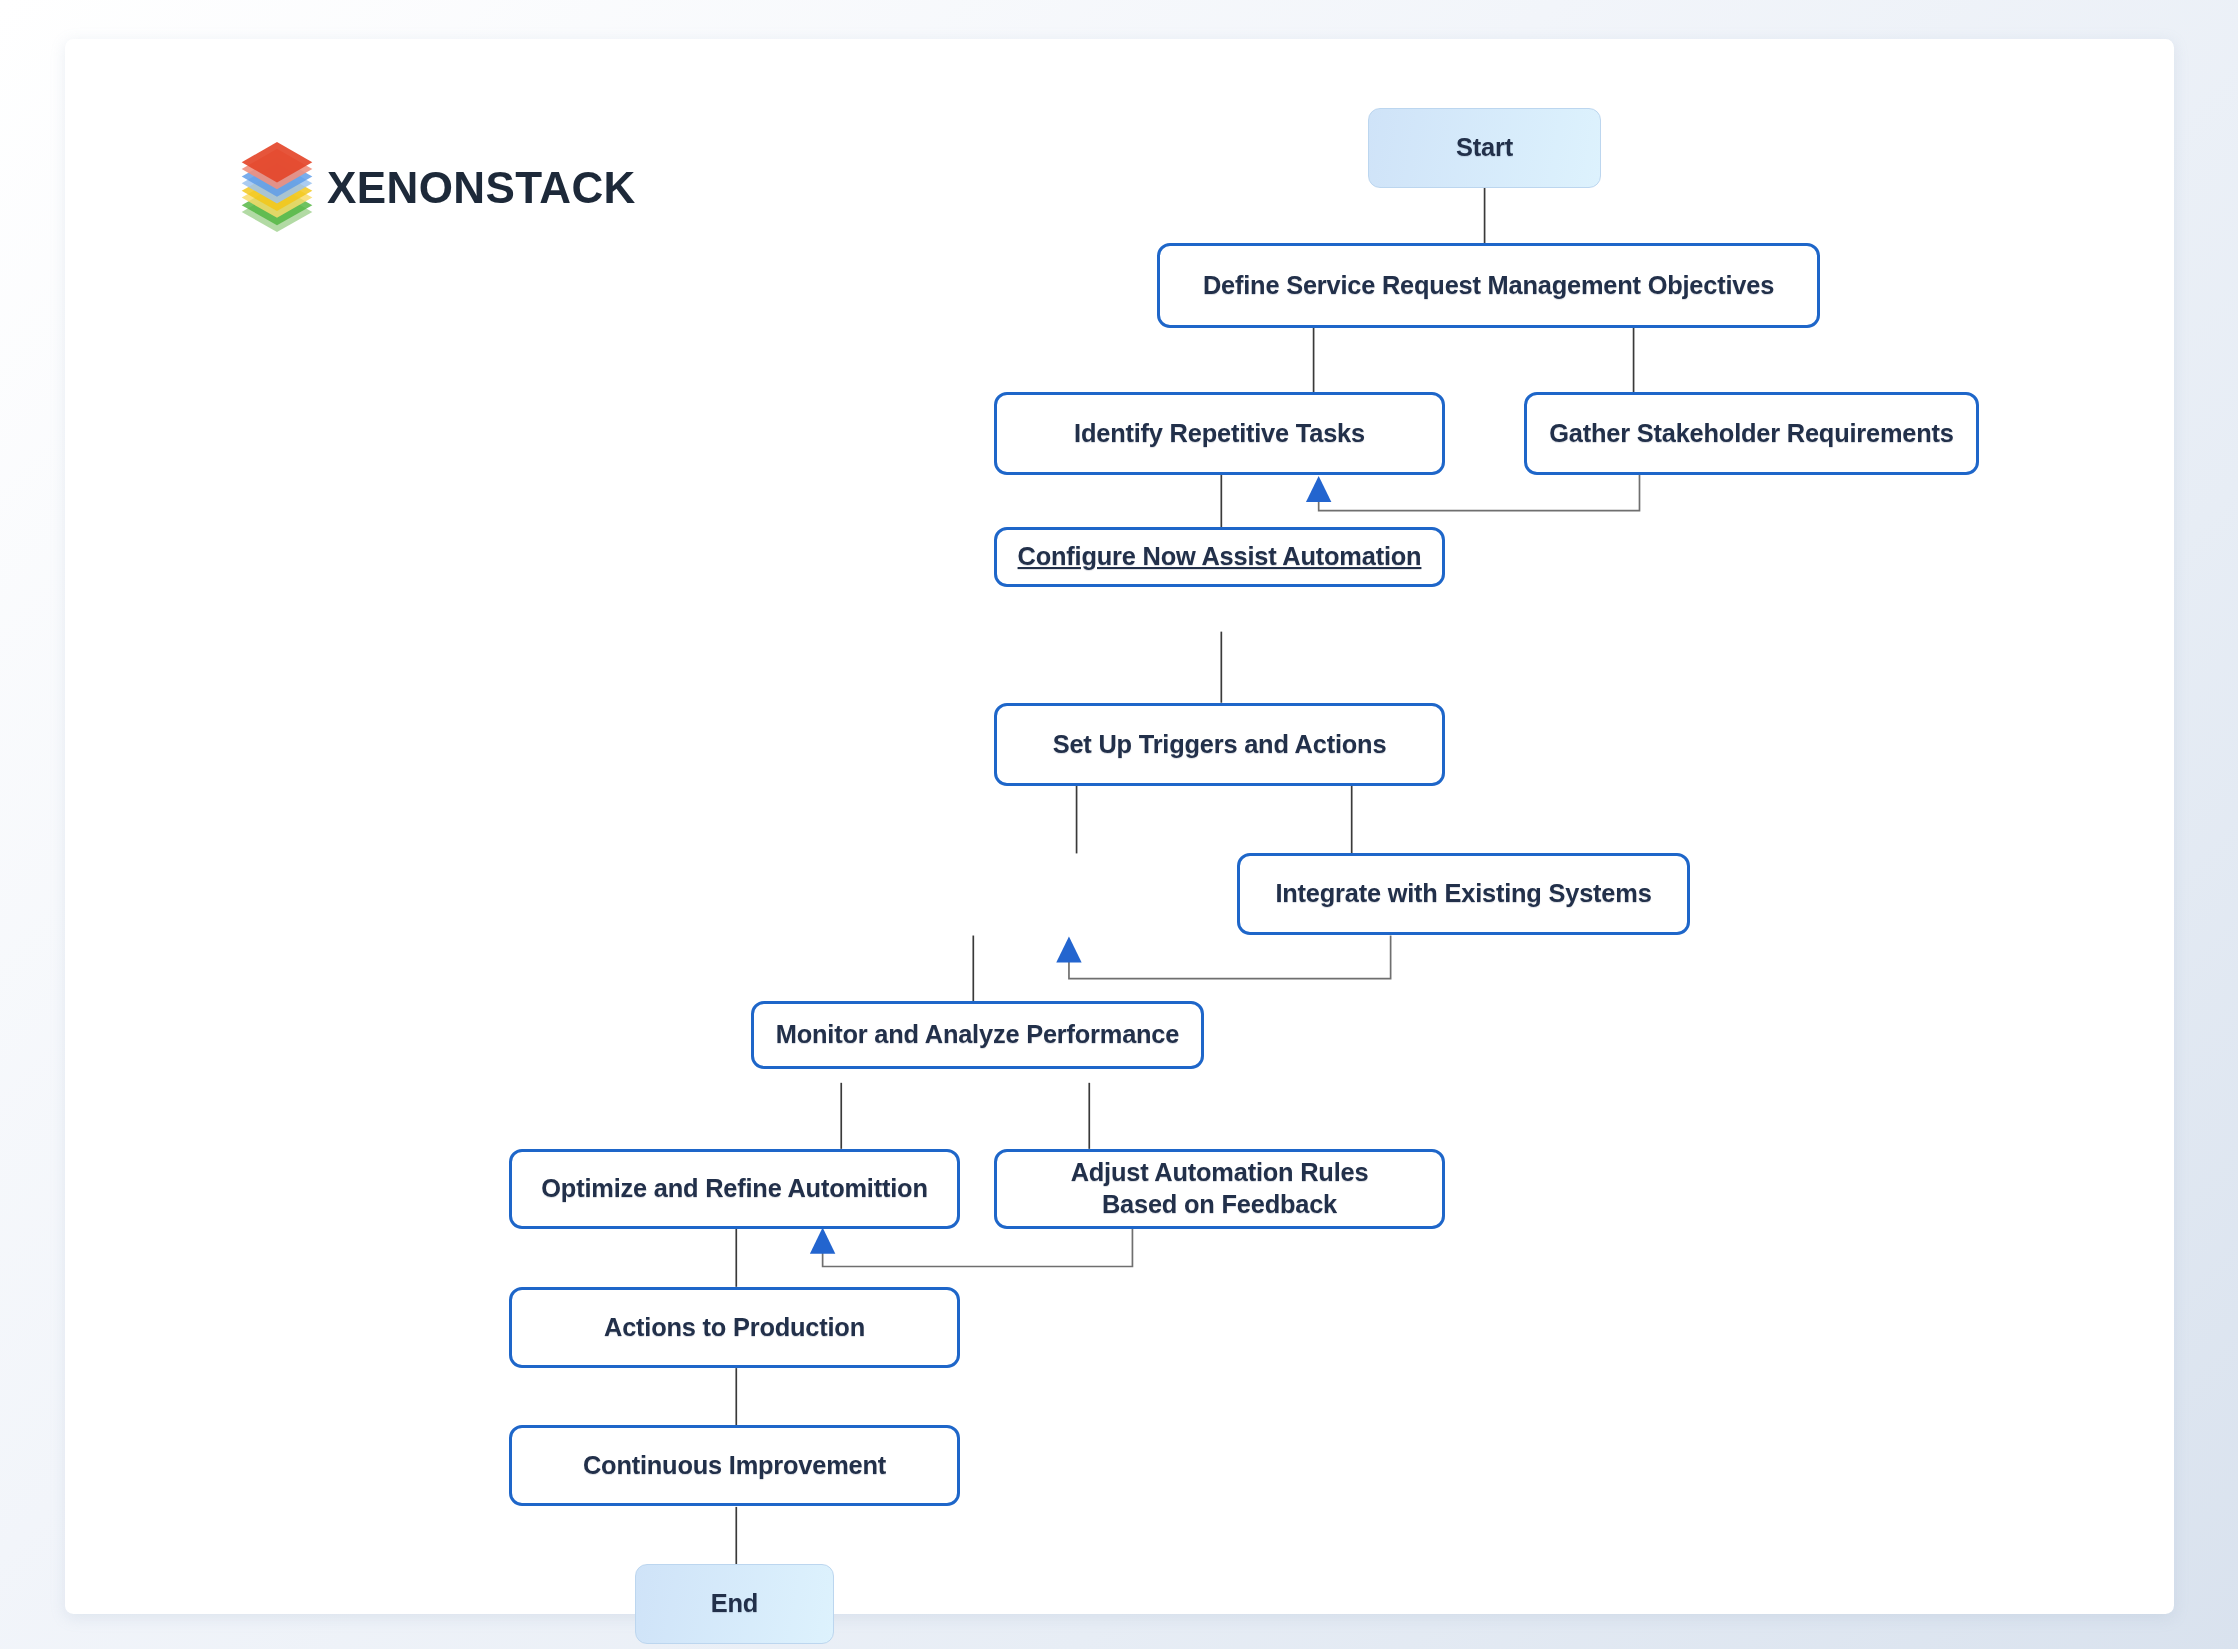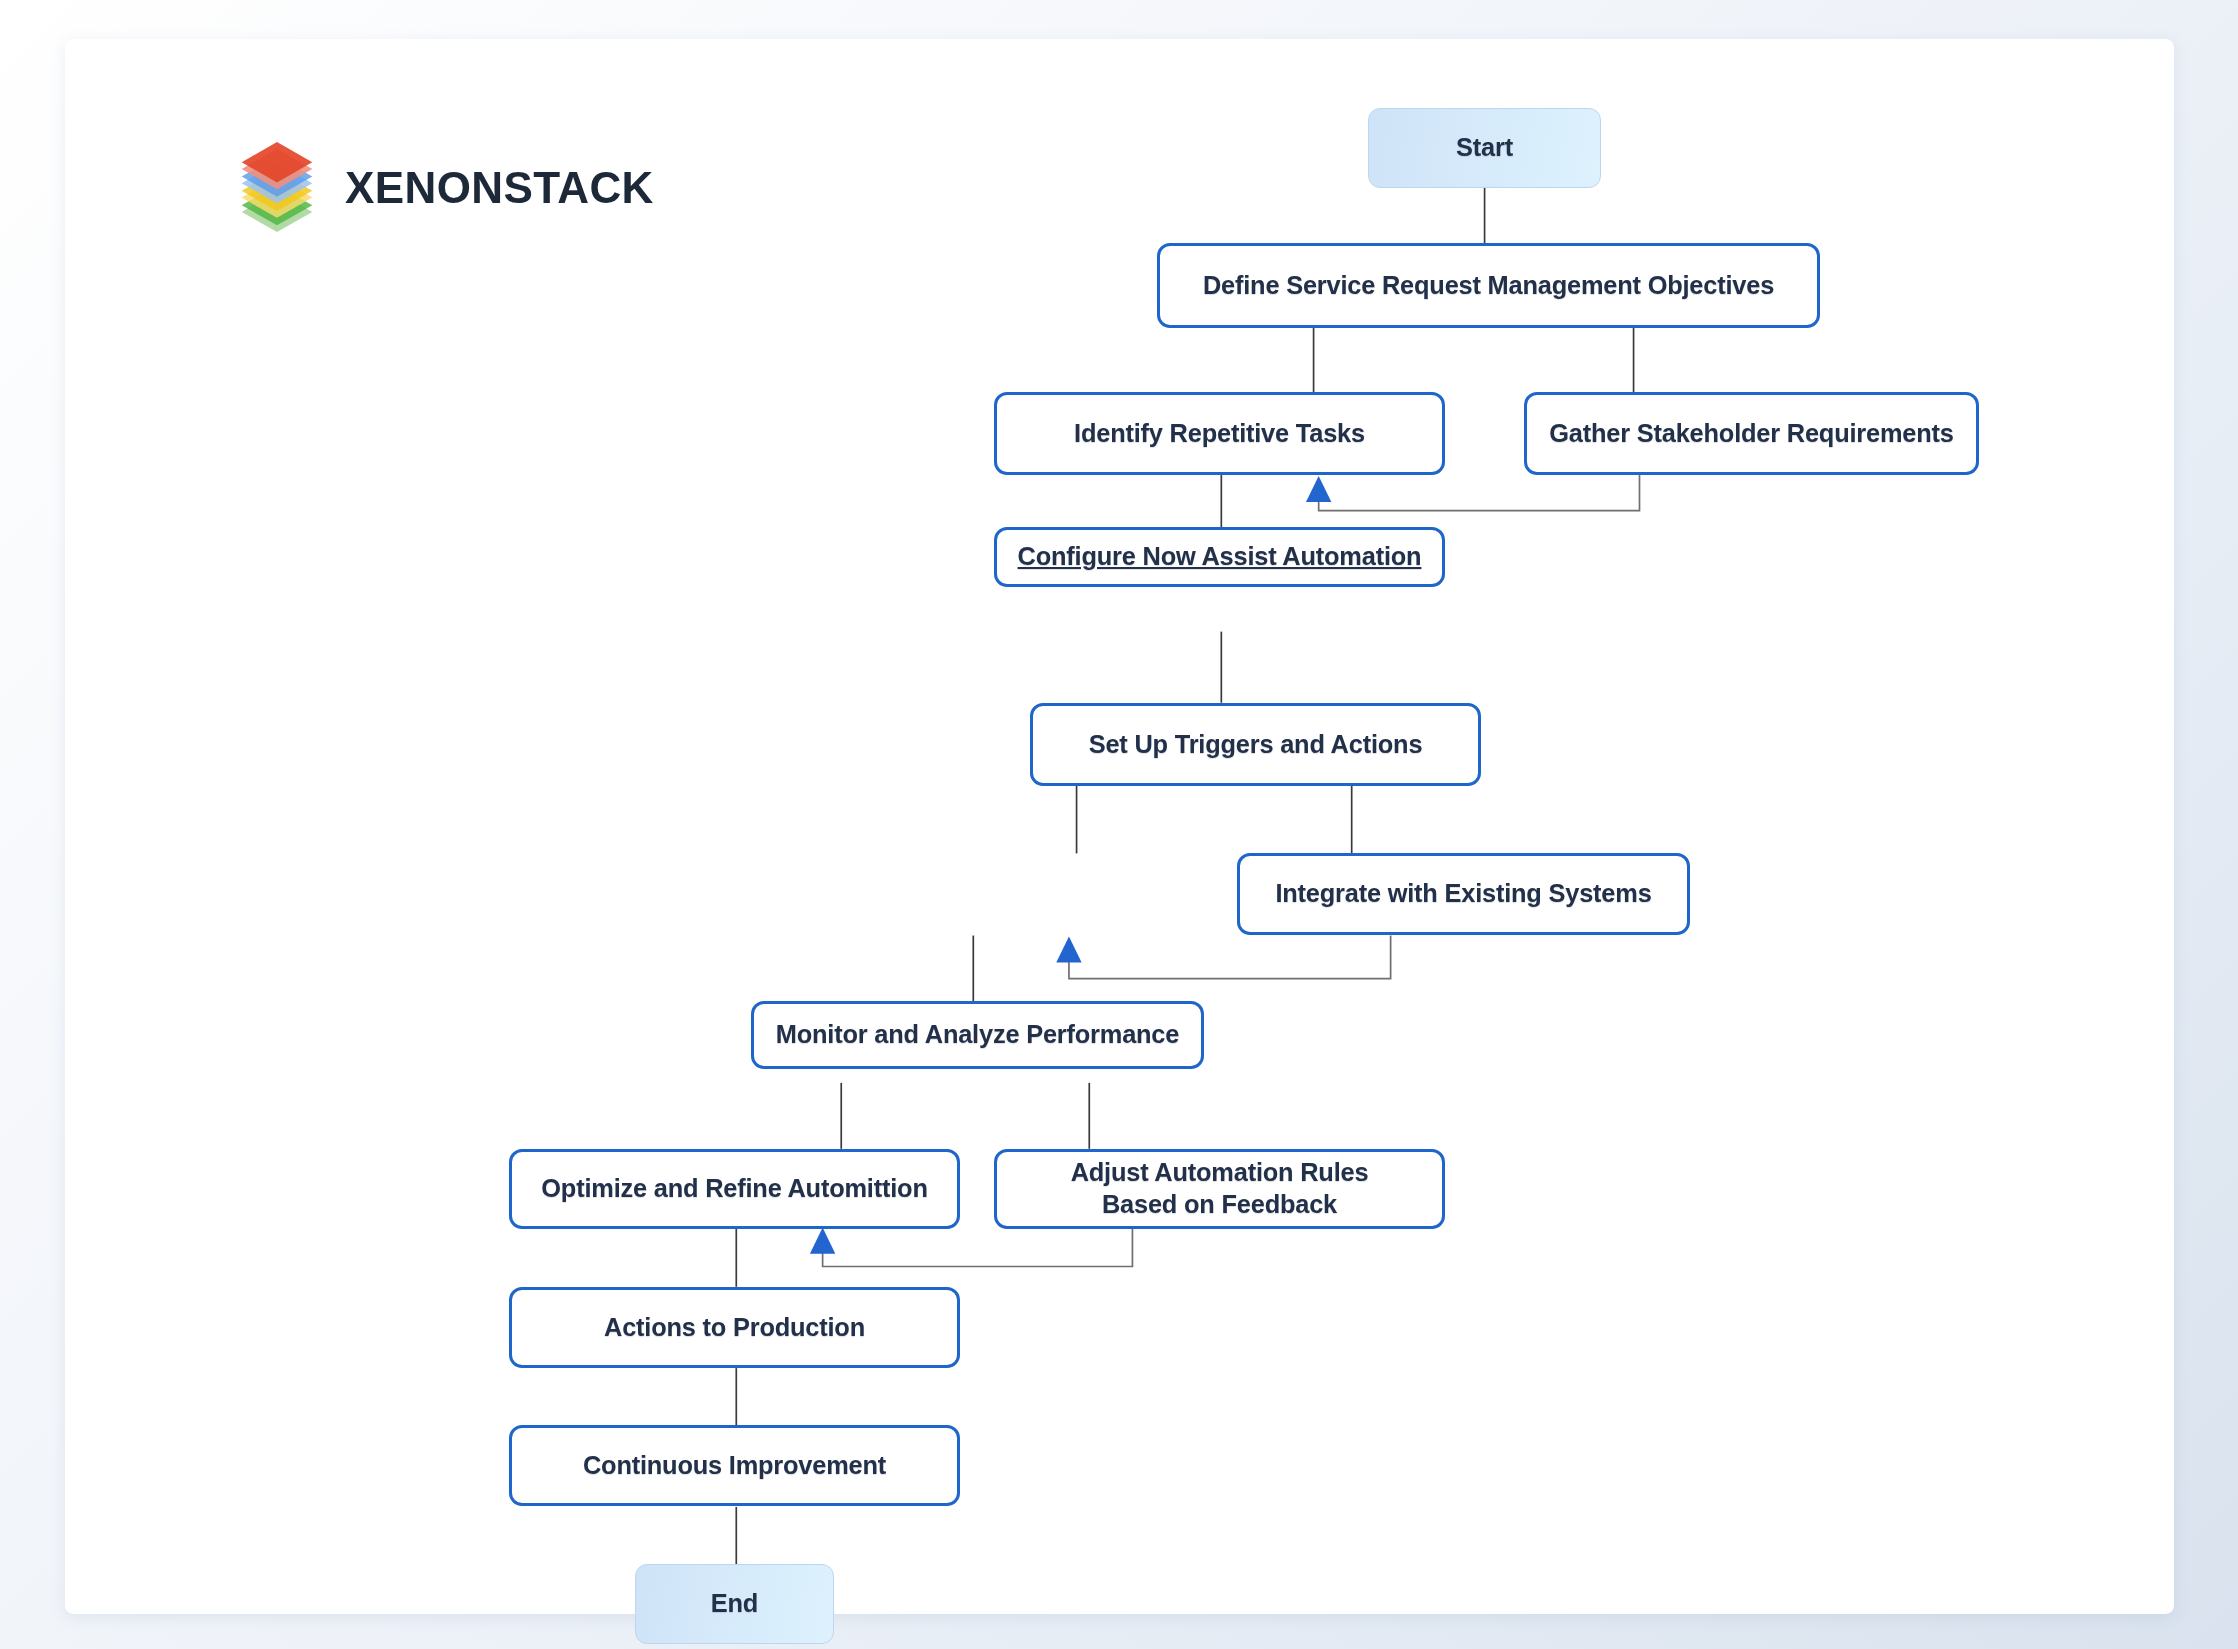--- a/index.html
+++ b/index.html
@@ -12,21 +12,21 @@
     position:relative; width:2239px; height:1650px;
     background:linear-gradient(135deg,#ffffff 0%,#f2f5fa 40%,#e7edf5 70%,#d9e2ee 100%);
   }
   .card {
     position:absolute; left:65px; top:39px; width:2109px; height:1575px;
     background:#ffffff; border-radius:8.5px;
     box-shadow:0 3.4px 15.2px rgba(140,160,190,0.18);
   }
   .logo {
     position:absolute; left:175px; top:102px; height:93px;
-    display:flex; align-items:center; gap:31px;
+    display:flex; align-items:center; gap:13px;
   }
   .logo-text {
     font-size:44px; font-weight:bold; color:#1d2939; letter-spacing:0.4px;
     white-space:nowrap;
   }
   .node {
     position:absolute; box-sizing:border-box;
     display:flex; align-items:center; justify-content:center; text-align:center;
     background:#ffffff; border:3.4px solid #1e66c9; border-radius:13px;
     font-size:25.4px; font-weight:bold; color:#22304a; line-height:1.25;
@@ -35,21 +35,21 @@
   }
   .terminal {
     background:linear-gradient(100deg,#cfe3f8 0%,#ddf2fd 100%);
     border:0.8px solid #bcd6ef; border-radius:12px;
   }
   #n-start      { left:1303px; top:69px;   width:233px; height:80px;  }
   #n-define     { left:1092px; top:204px;  width:663px; height:85px; }
   #n-identify   { left:929px; top:353px;  width:451px; height:83px;  }
   #n-gather     { left:1459px; top:353px;  width:455px; height:83px;  }
   #n-configure  { left:929px; top:488px;  width:451px; height:60px;text-decoration:underline;  }
-  #n-setup      { left:929px; top:664px;  width:451px; height:83px;margin-left:36px;  }
+  #n-setup      { left:929px; top:664px;  width:451px; height:83px;  }
   #n-test       { left:686px;  top:814px;  width:453px; height:82px;  }
   #n-integrate  { left:1172px; top:814px;  width:453px; height:82px;  }
   #n-monitor    { left:686px;  top:962px; width:453px; height:68px;  }
   #n-optimize   { left:444px;  top:1110px; width:451px; height:80px;  }
   #n-adjust     { left:929px; top:1110px; width:451px; height:80px;
                   white-space:normal; padding:12px 47px; }
   #n-deploy     { left:444px;  top:1248px; width:451px; height:81px;  }
   #n-continuous { left:444px;  top:1386px; width:451px; height:81px;  }
   #n-end        { left:570px;  top:1525px; width:199px; height:80px;  }
   .edges {

